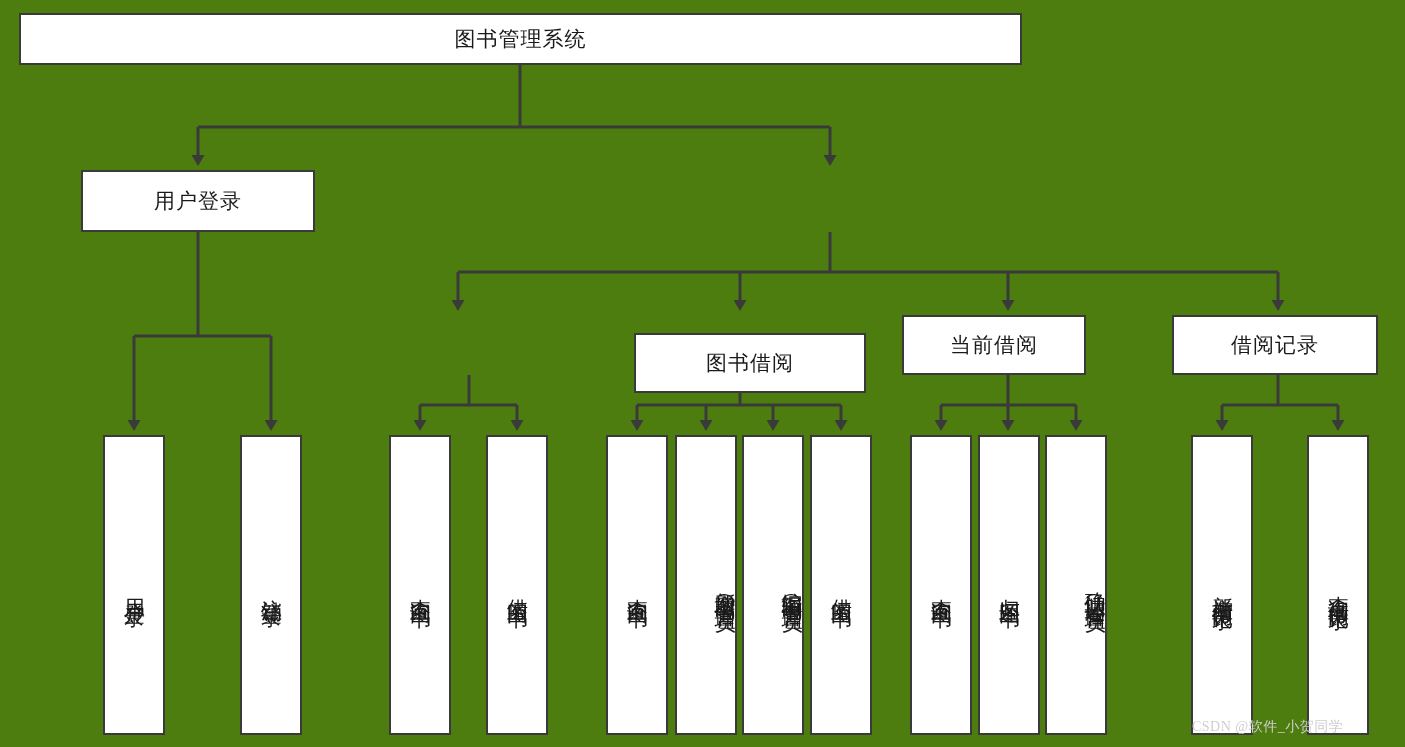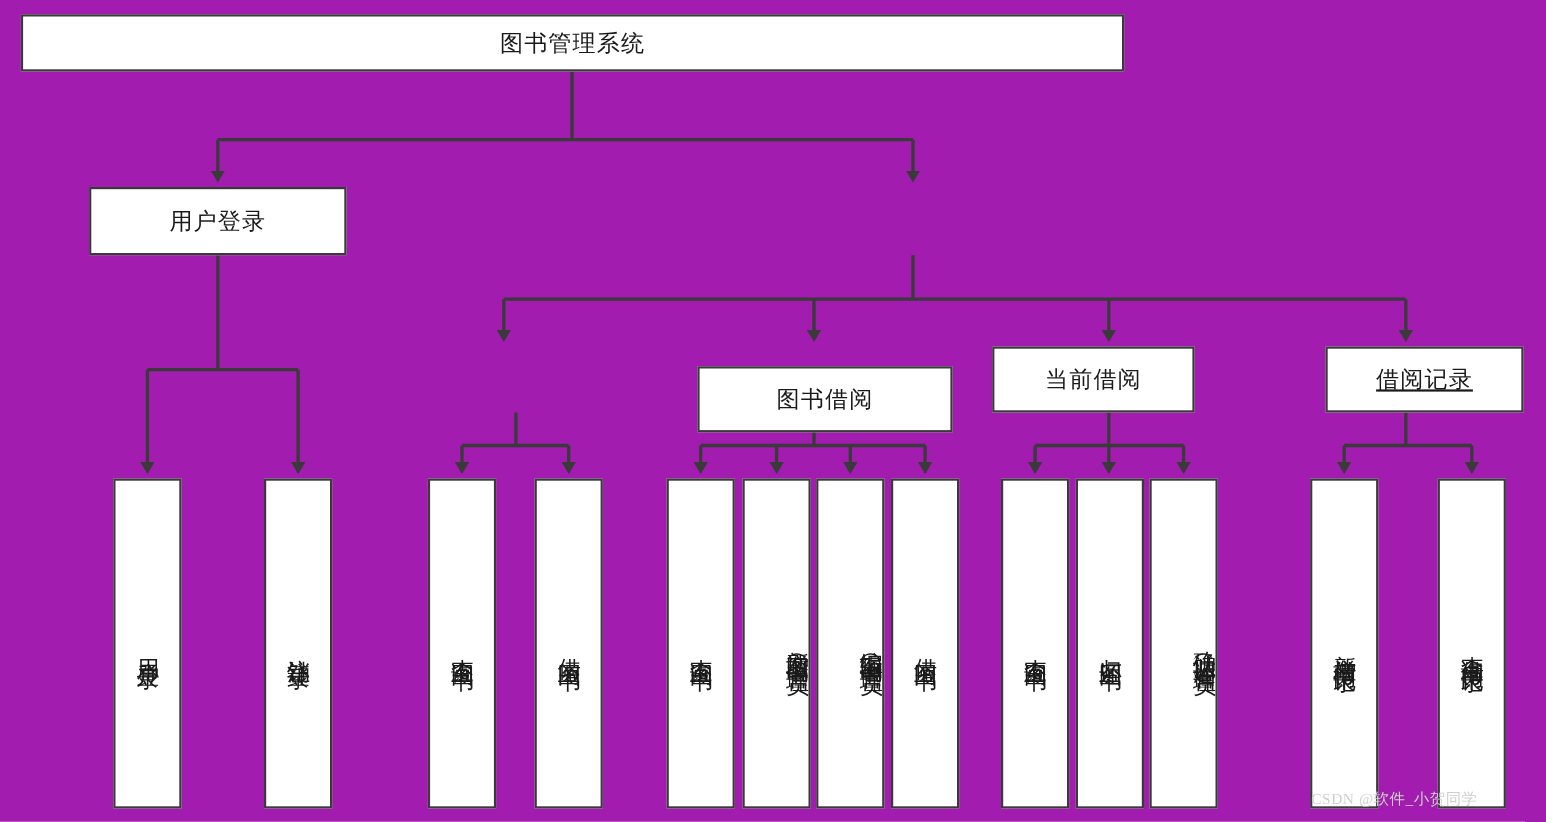--- a/index.html
+++ b/index.html
@@ -1,17 +1,17 @@
 <!DOCTYPE html>
 <html><head>
 <meta charset="utf-8">
 <style>
   html,body{margin:0;padding:0;background:#ffffff;}
   body{width:1405px;height:747px;overflow:hidden;font-family:"DejaVu Sans","Liberation Sans",sans-serif;}
-  #stage{position:relative;width:1405px;height:747px;background:#a21caf;}
+  #stage{position:relative;width:1405px;height:747px;background:#4d7c0f;}
   svg#edges{position:absolute;left:0;top:0;width:1405px;height:747px;}
   .node{position:absolute;box-sizing:border-box;background:#ffffff;border:2px solid #3a3a3a;
         display:flex;align-items:center;justify-content:center;color:#1a1a1a;}
   .node.h{font-size:21px;letter-spacing:1px;}
   .node.v{writing-mode:vertical-rl;text-orientation:upright;font-size:21px;letter-spacing:3px;
           padding-top:6px;align-items:flex-start;justify-content:center;line-height:1;}
   .node.v.top{align-items:flex-start;}
   .node.v.mid{align-items:center;}
   .watermark{position:absolute;color:#cfcfcf;font-size:14px;letter-spacing:.5px;white-space:nowrap;font-family:Liberation Serif, serif;}
 </style>
@@ -77,21 +77,21 @@
   <div class="node h" style="left:81px;top:170px;width:234px;height:62px;">
     <span>用户登录</span>
   </div>
 
   <div class="node h" style="left:634px;top:333px;width:232px;height:60px;">
     <span>图书借阅</span>
   </div>
   <div class="node h" style="left:902px;top:315px;width:184px;height:60px;">
     <span>当前借阅</span>
   </div>
-  <div class="node h" style="left:1205px;top:315px;width:180px;height:60px;text-decoration:underline;">
+  <div class="node h" style="left:1172px;top:315px;width:206px;height:60px;">
     <span>借阅记录</span>
   </div>
 
   <div class="node v mid" style="left:103px;top:435px;width:62px;height:300px;">
     <span>用户登录</span>
   </div>
   <div class="node v mid" style="left:240px;top:435px;width:62px;height:300px;">
     <span>注销登录</span>
   </div>
 

